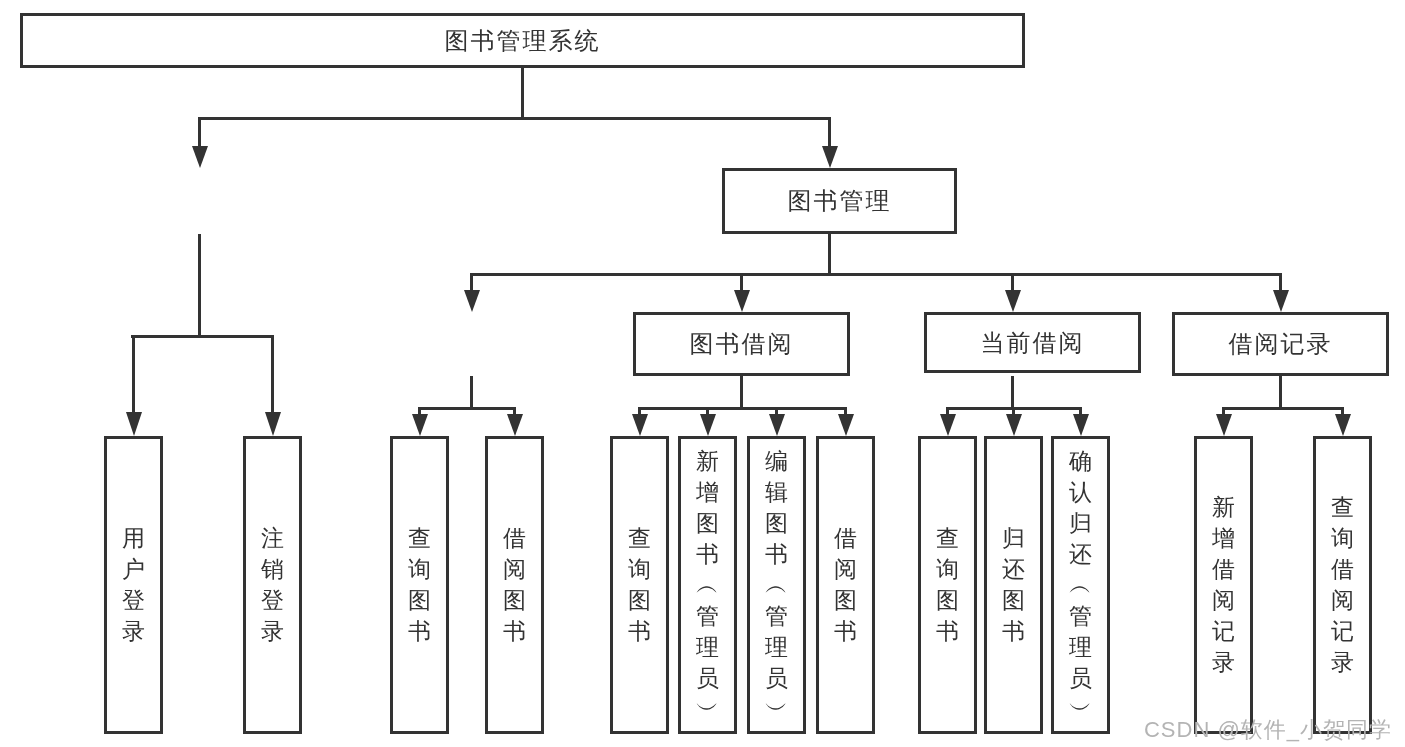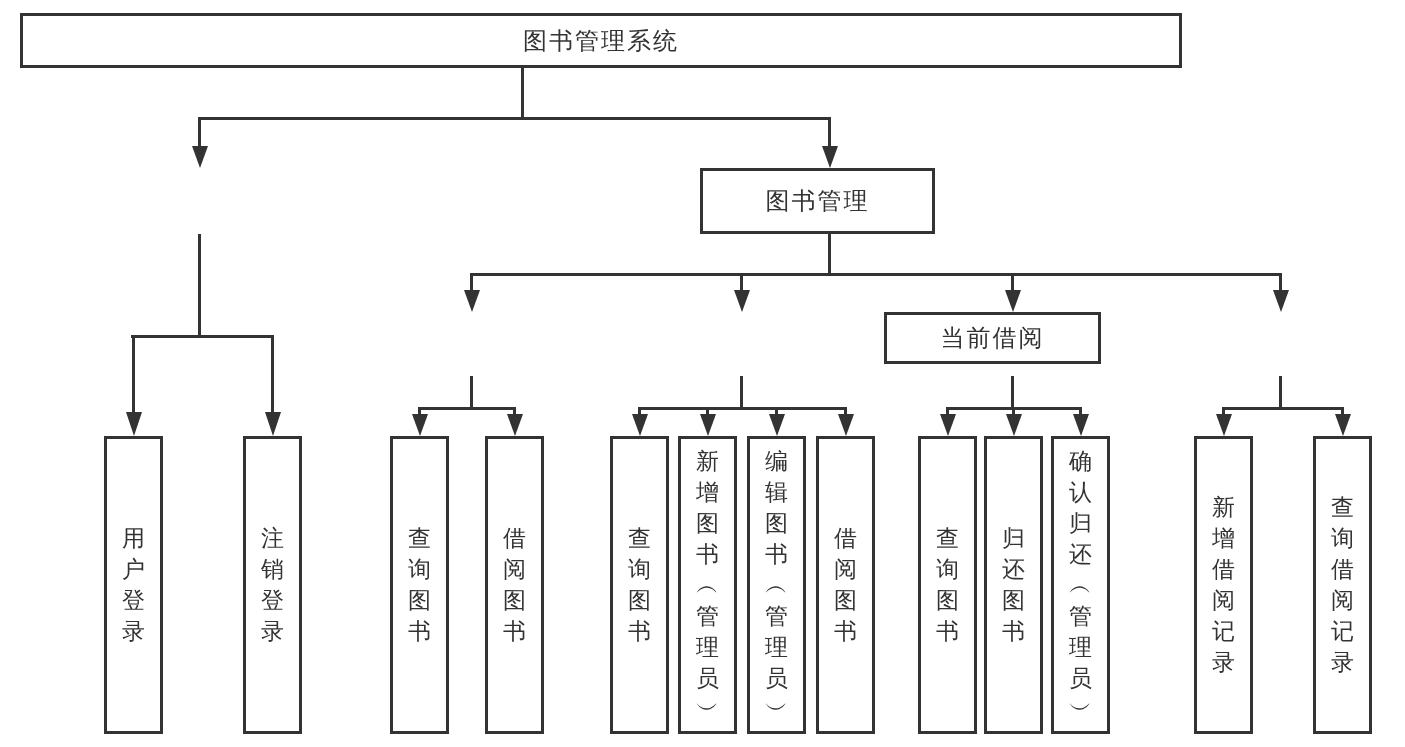--- a/index.html
+++ b/index.html
@@ -46,30 +46,36 @@
     letter-spacing:1px;
     white-space:nowrap;
     z-index:5;
   }
 </style>
 </head>
 <body>
 
 <div class="canvas">
 
-  <div class="box" style="left:20px;top:13px;width:1162px;height:55px">
+  <div class="box" style="left:20px;top:13px;width:1005px;height:55px">
     <span class="hlabel">图书管理系统</span>
   </div>
 
-  <div class="box" style="left:700px;top:168px;width:235px;height:66px">
+  <div class="box" style="left:722px;top:168px;width:235px;height:66px">
     <span class="hlabel">图书管理</span>
   </div>
 
-  <div class="box" style="left:884px;top:312px;width:217px;height:52px">
+  <div class="box" style="left:633px;top:312px;width:217px;height:64px">
+    <span class="hlabel">图书借阅</span>
+  </div>
+  <div class="box" style="left:924px;top:312px;width:217px;height:61px">
     <span class="hlabel">当前借阅</span>
+  </div>
+  <div class="box" style="left:1172px;top:312px;width:217px;height:64px">
+    <span class="hlabel">借阅记录</span>
   </div>
 
   <div class="box vbox" style="left:104px;top:436px;width:59px;height:298px">
     <span class="vtext">
         <span class="vchar">用</span>
         <span class="vchar">户</span>
         <span class="vchar">登</span>
         <span class="vchar">录</span>
       </span>
   </div>
@@ -245,14 +251,15 @@
   <div class="arrow" style="left:1005.5px;top:414px"></div>
   <div class="arrow" style="left:1072.5px;top:414px"></div>
 
   <div class="vl" style="left:1279px;top:376px;height:31px"></div>
   <div class="hl" style="left:1222px;top:407px;width:122px"></div>
   <div class="vl" style="left:1222px;top:407px;height:10px"></div>
   <div class="vl" style="left:1341px;top:407px;height:10px"></div>
   <div class="arrow" style="left:1215.5px;top:414px"></div>
   <div class="arrow" style="left:1334.5px;top:414px"></div>
 
+  <div class="watermark">CSDN @软件_小贺同学</div>
 
 </div>
 
 </body></html>

